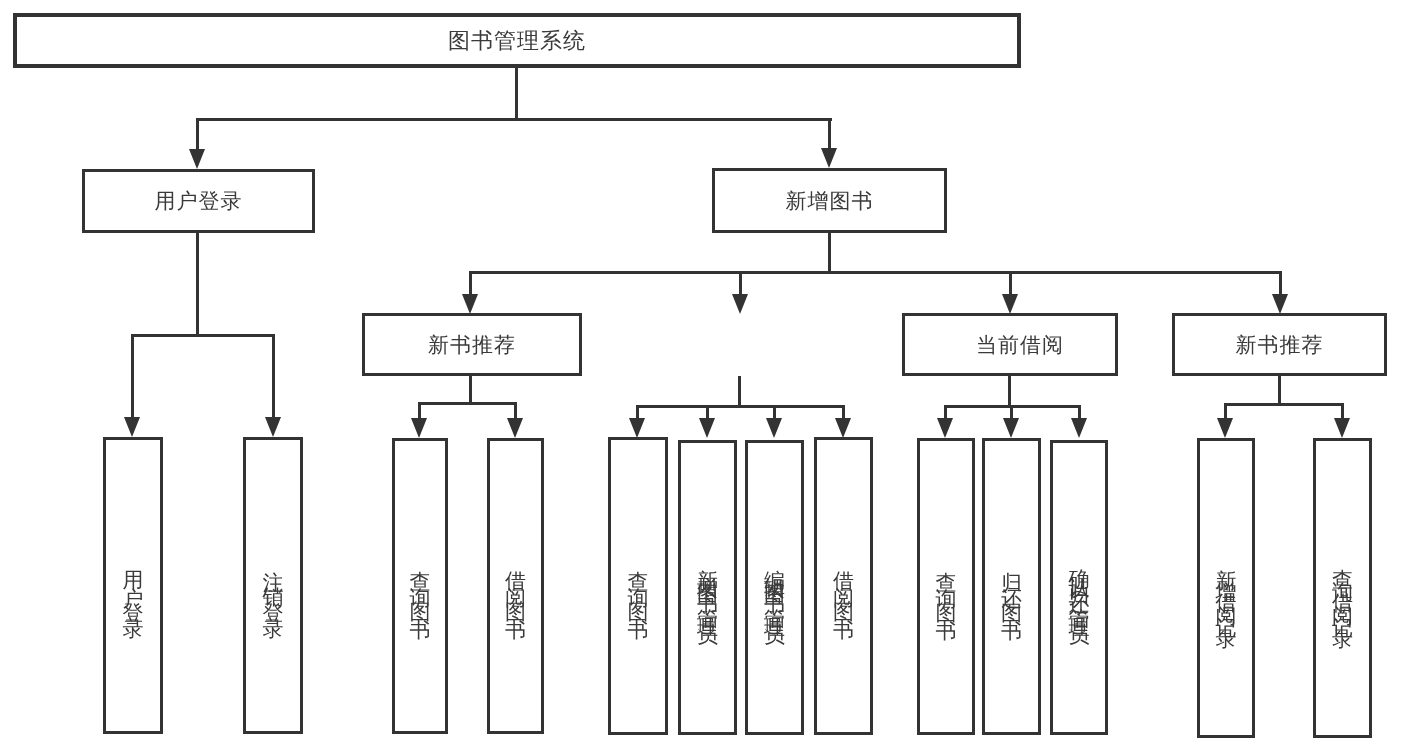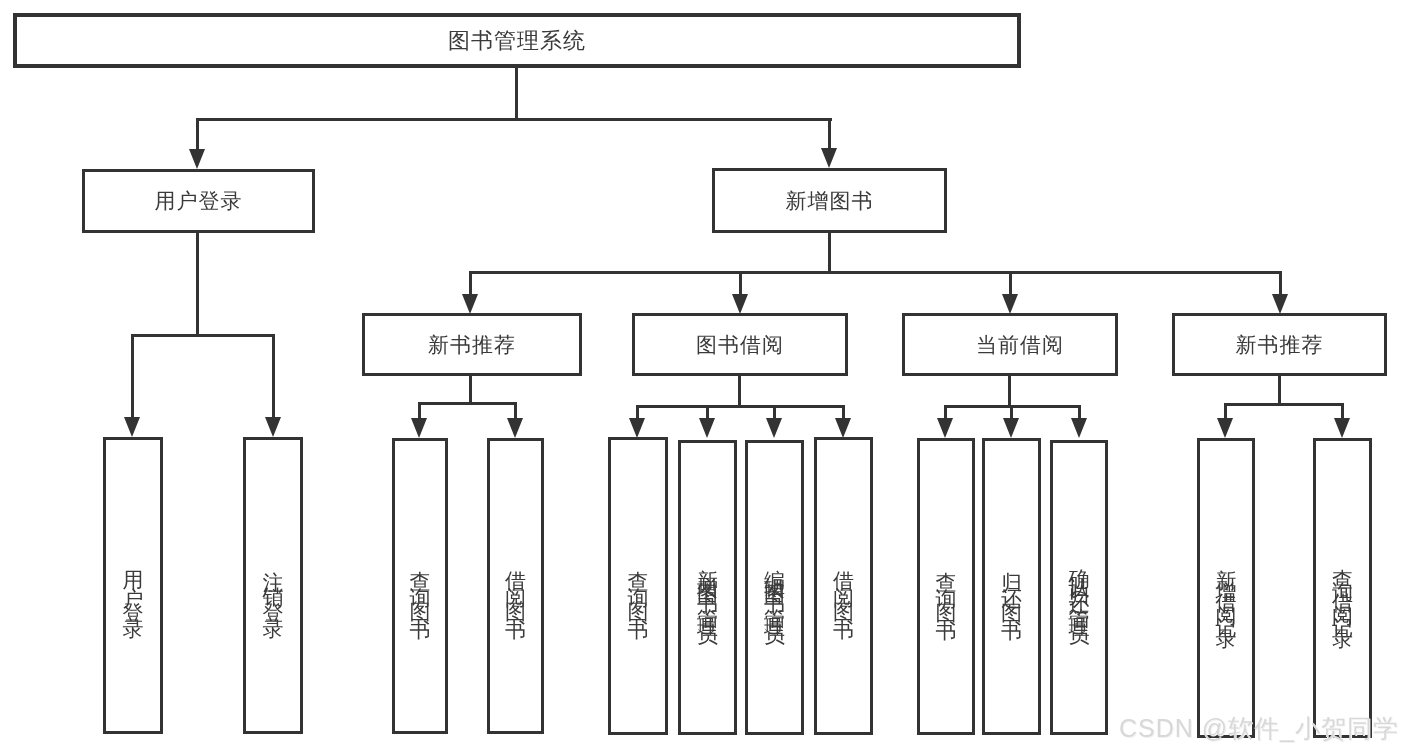--- a/index.html
+++ b/index.html
@@ -83,21 +83,20 @@
   <div class="vline" style="left:469px;top:271px;width:3px;height:26px;"></div>
   <div class="arr" style="left:462px;top:294px;"></div>
   <div class="vline" style="left:739px;top:271px;width:3px;height:26px;"></div>
   <div class="arr" style="left:732px;top:294px;"></div>
   <div class="vline" style="left:1009px;top:271px;width:3px;height:26px;"></div>
   <div class="arr" style="left:1002px;top:294px;"></div>
   <div class="vline" style="left:1279px;top:271px;width:3px;height:26px;"></div>
   <div class="arr" style="left:1272px;top:294px;"></div>
 
   <div class="box" style="left:362px;top:313px;width:220px;height:63px;">新书推荐</div>
-  <div class="box" style="left:632px;top:313px;width:216px;height:63px;">图书借阅</div>
   <div class="box" style="left:902px;top:313px;width:216px;height:63px;padding-left:20px;">当前借阅</div>
   <div class="box" style="left:1172px;top:313px;width:215px;height:63px;">新书推荐</div>
 
   <div class="vline" style="left:469px;top:376px;width:3px;height:28px;"></div>
   <div class="hline" style="left:418px;top:402px;width:99px;height:3px;"></div>
   <div class="vline" style="left:418px;top:402px;width:3px;height:18px;"></div>
   <div class="arr" style="left:411px;top:418px;"></div>
   <div class="vline" style="left:514px;top:402px;width:3px;height:18px;"></div>
   <div class="arr" style="left:507px;top:418px;"></div>
 
@@ -136,15 +135,14 @@
   <div class="vline" style="left:1278px;top:376px;width:3px;height:29px;"></div>
   <div class="hline" style="left:1224px;top:403px;width:120px;height:3px;"></div>
   <div class="vline" style="left:1224px;top:403px;width:3px;height:17px;"></div>
   <div class="arr" style="left:1217px;top:418px;"></div>
   <div class="vline" style="left:1341px;top:403px;width:3px;height:17px;"></div>
   <div class="arr" style="left:1334px;top:418px;"></div>
 
   <div class="box vbox ls-md" style="left:1197px;top:438px;width:58px;height:300px;">新增借阅记录</div>
   <div class="box vbox ls-md" style="left:1313px;top:438px;width:59px;height:300px;">查询借阅记录</div>
 
-  <div class="watermark">CSDN @软件_小贺同学</div>
 
 </div>
 
 </body></html>

